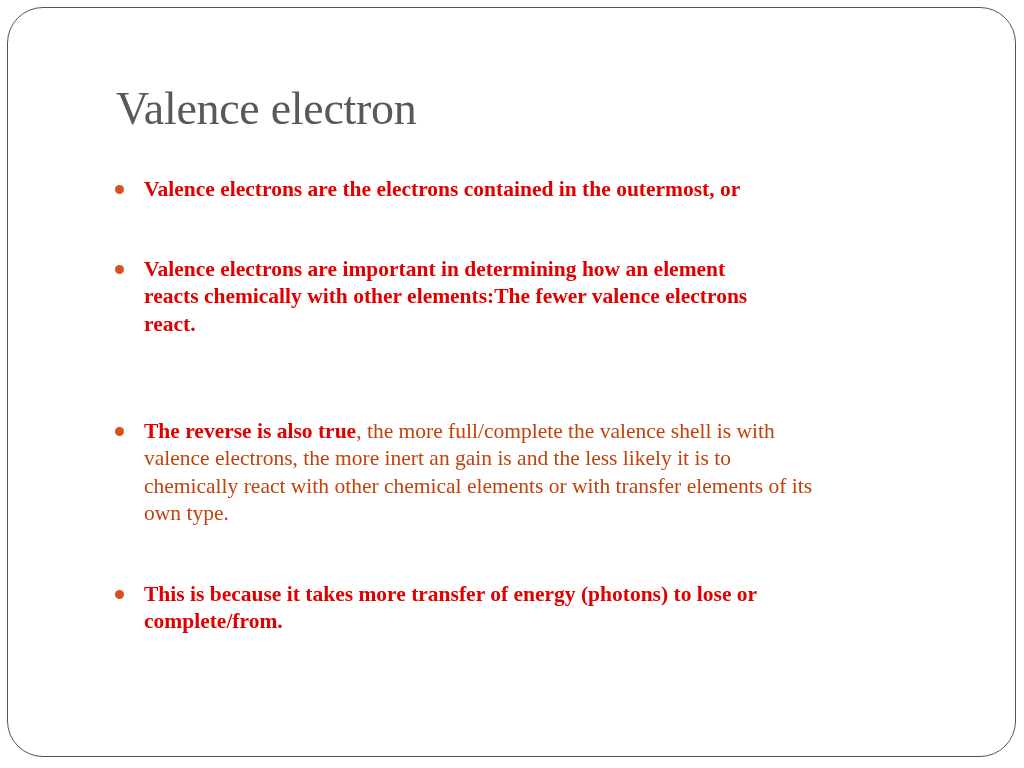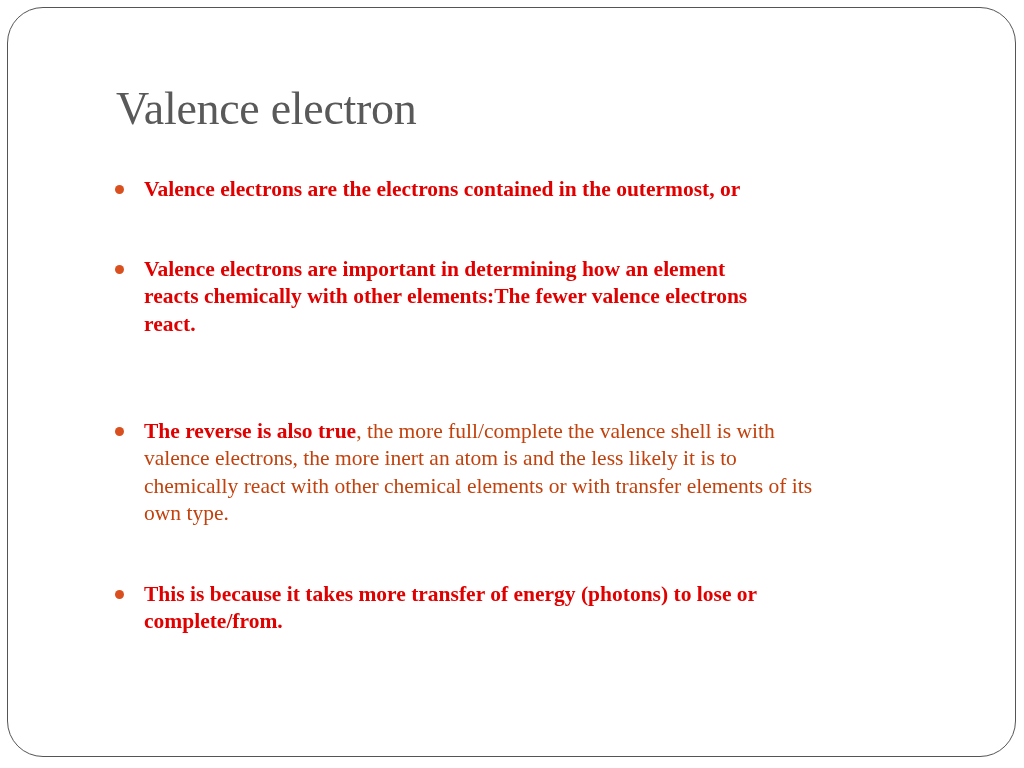--- a/index.html
+++ b/index.html
@@ -42,21 +42,21 @@
 <div class="bullet" style="top:256px;">
   <span class="dot"></span>
   <span class="line red">Valence electrons are important in determining how an element</span>
   <span class="line red">reacts chemically with other elements:The fewer valence electrons</span>
   <span class="line red">react.</span>
 </div>
 
 <div class="bullet" style="top:418px;">
   <span class="dot"></span>
   <span class="line"><span class="red">The reverse is also true</span><span class="black">, the more full/complete the valence shell is with</span></span>
-  <span class="line black">valence electrons, the more inert an atom is and the less likely it is to</span>
+  <span class="line black">valence electrons, the more inert an gain is and the less likely it is to</span>
   <span class="line black">chemically react with other chemical elements or with transfer elements of its</span>
   <span class="line black">own type.</span>
 </div>
 
 <div class="bullet" style="top:581px;">
   <span class="dot"></span>
   <span class="line red">This is because it takes more transfer of energy (photons) to lose or</span>
   <span class="line red">complete/from.</span>
 </div>
 

